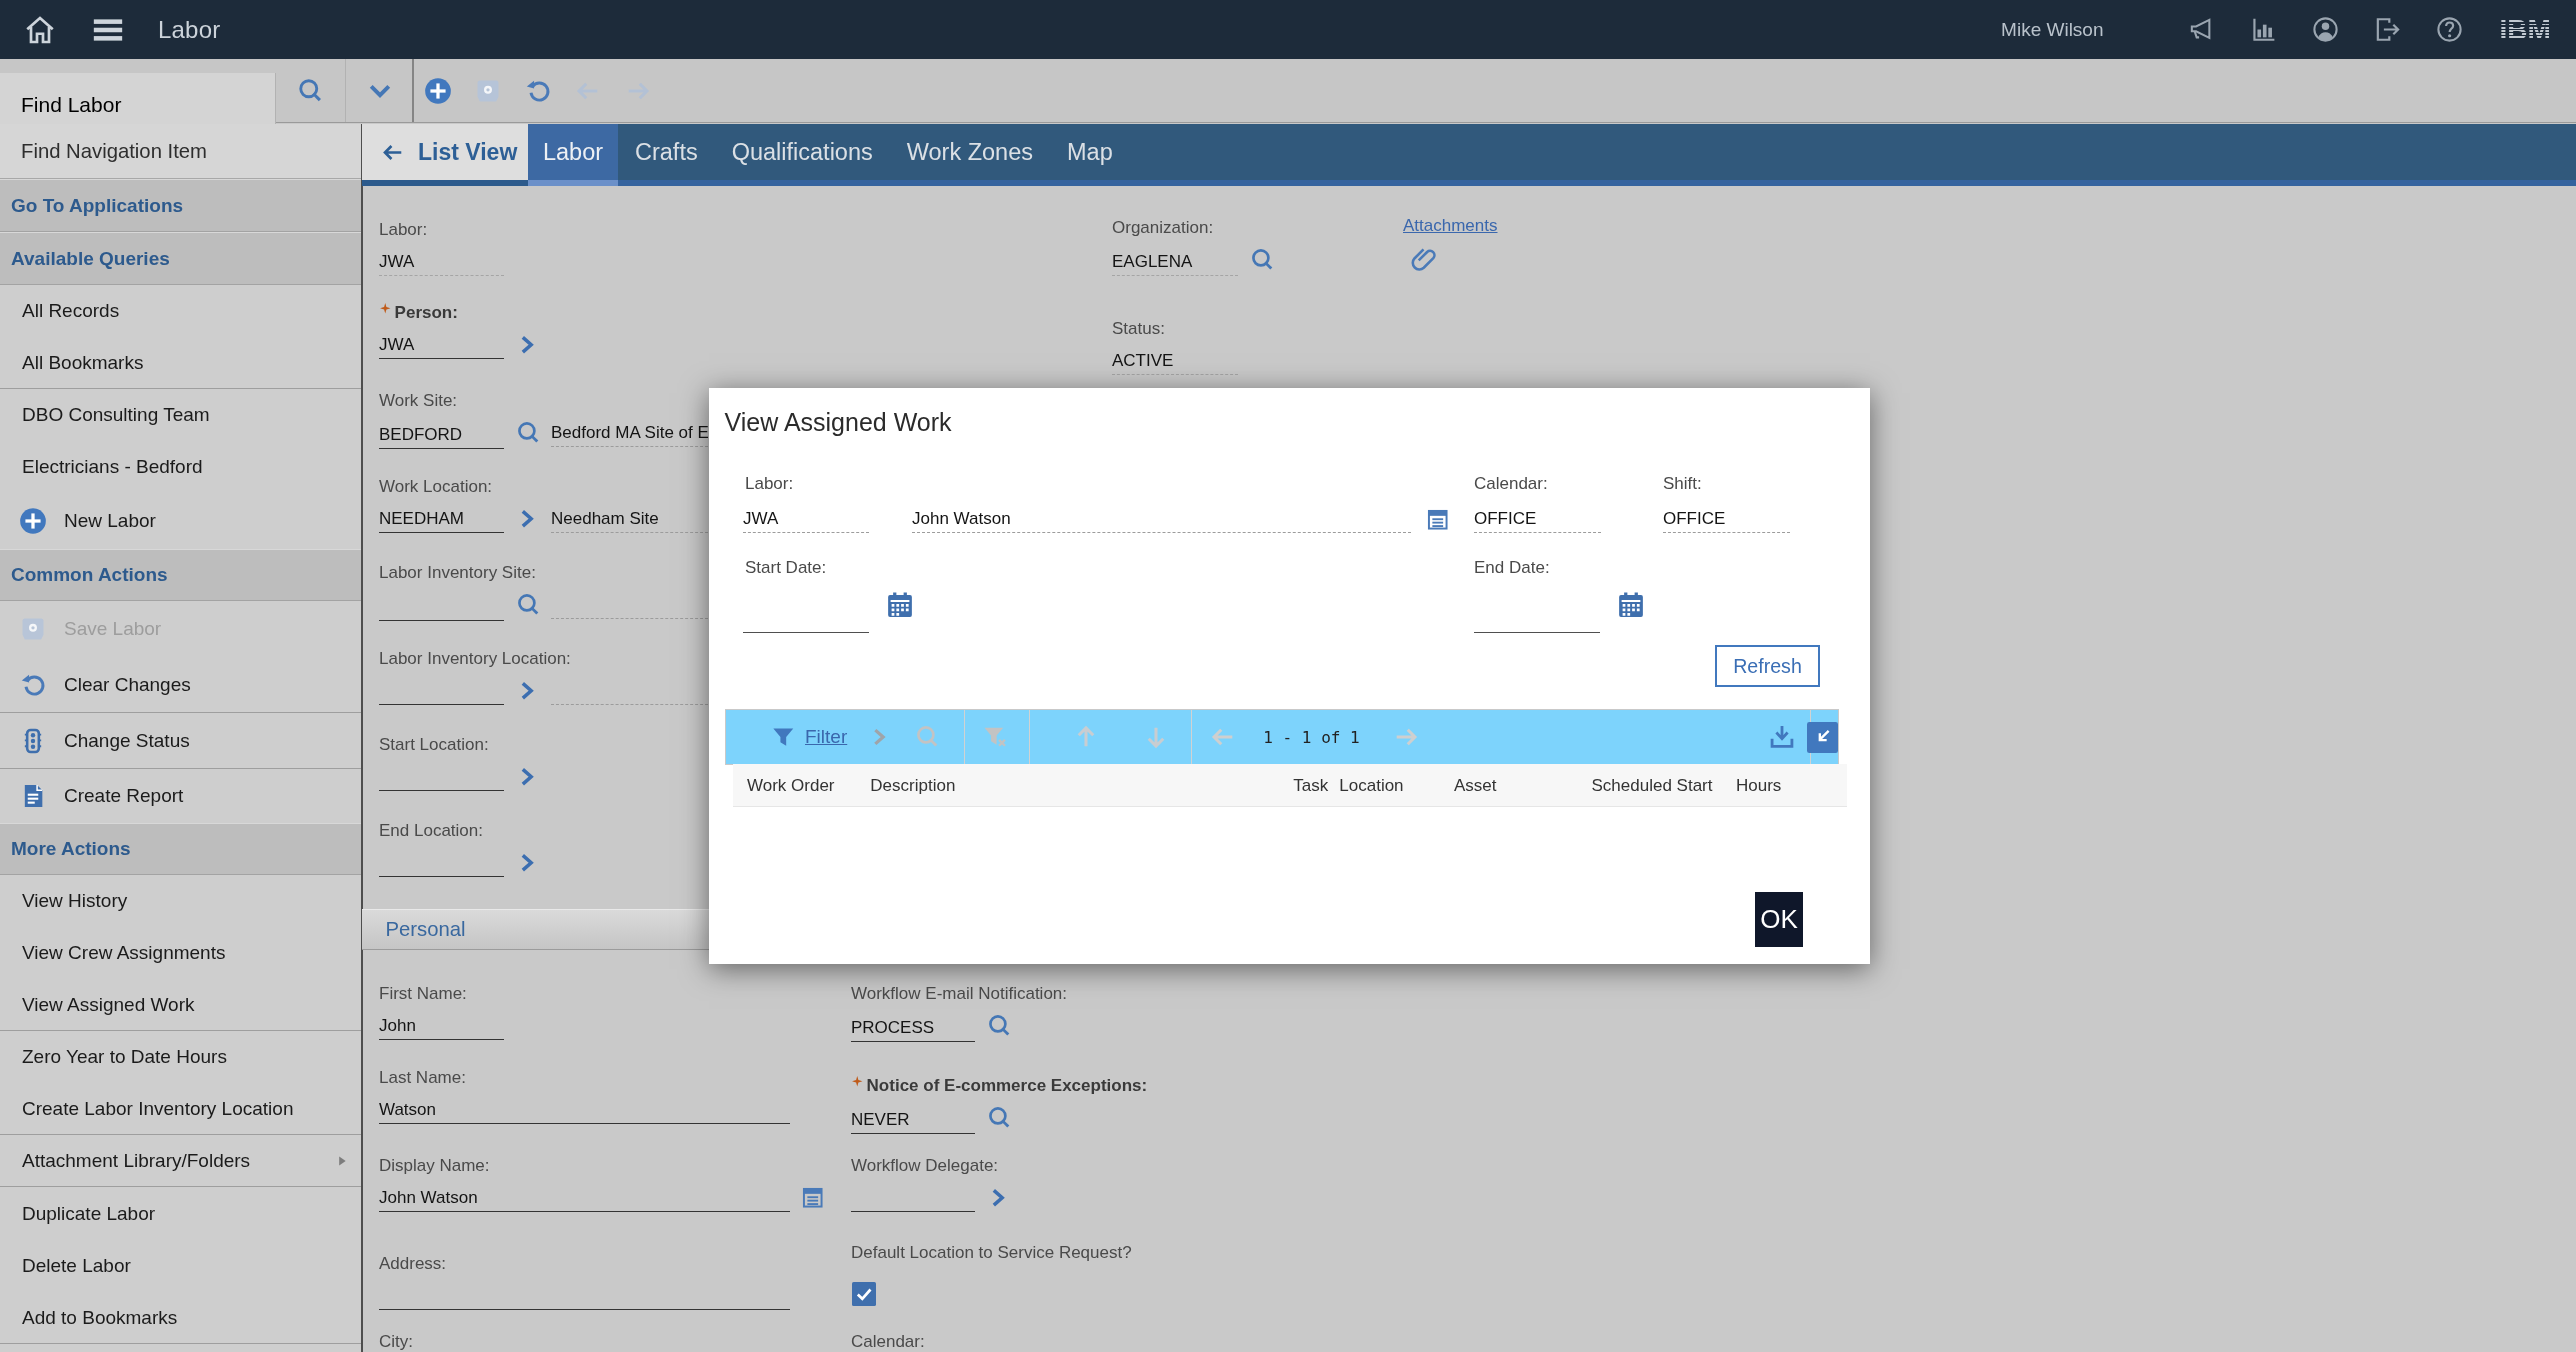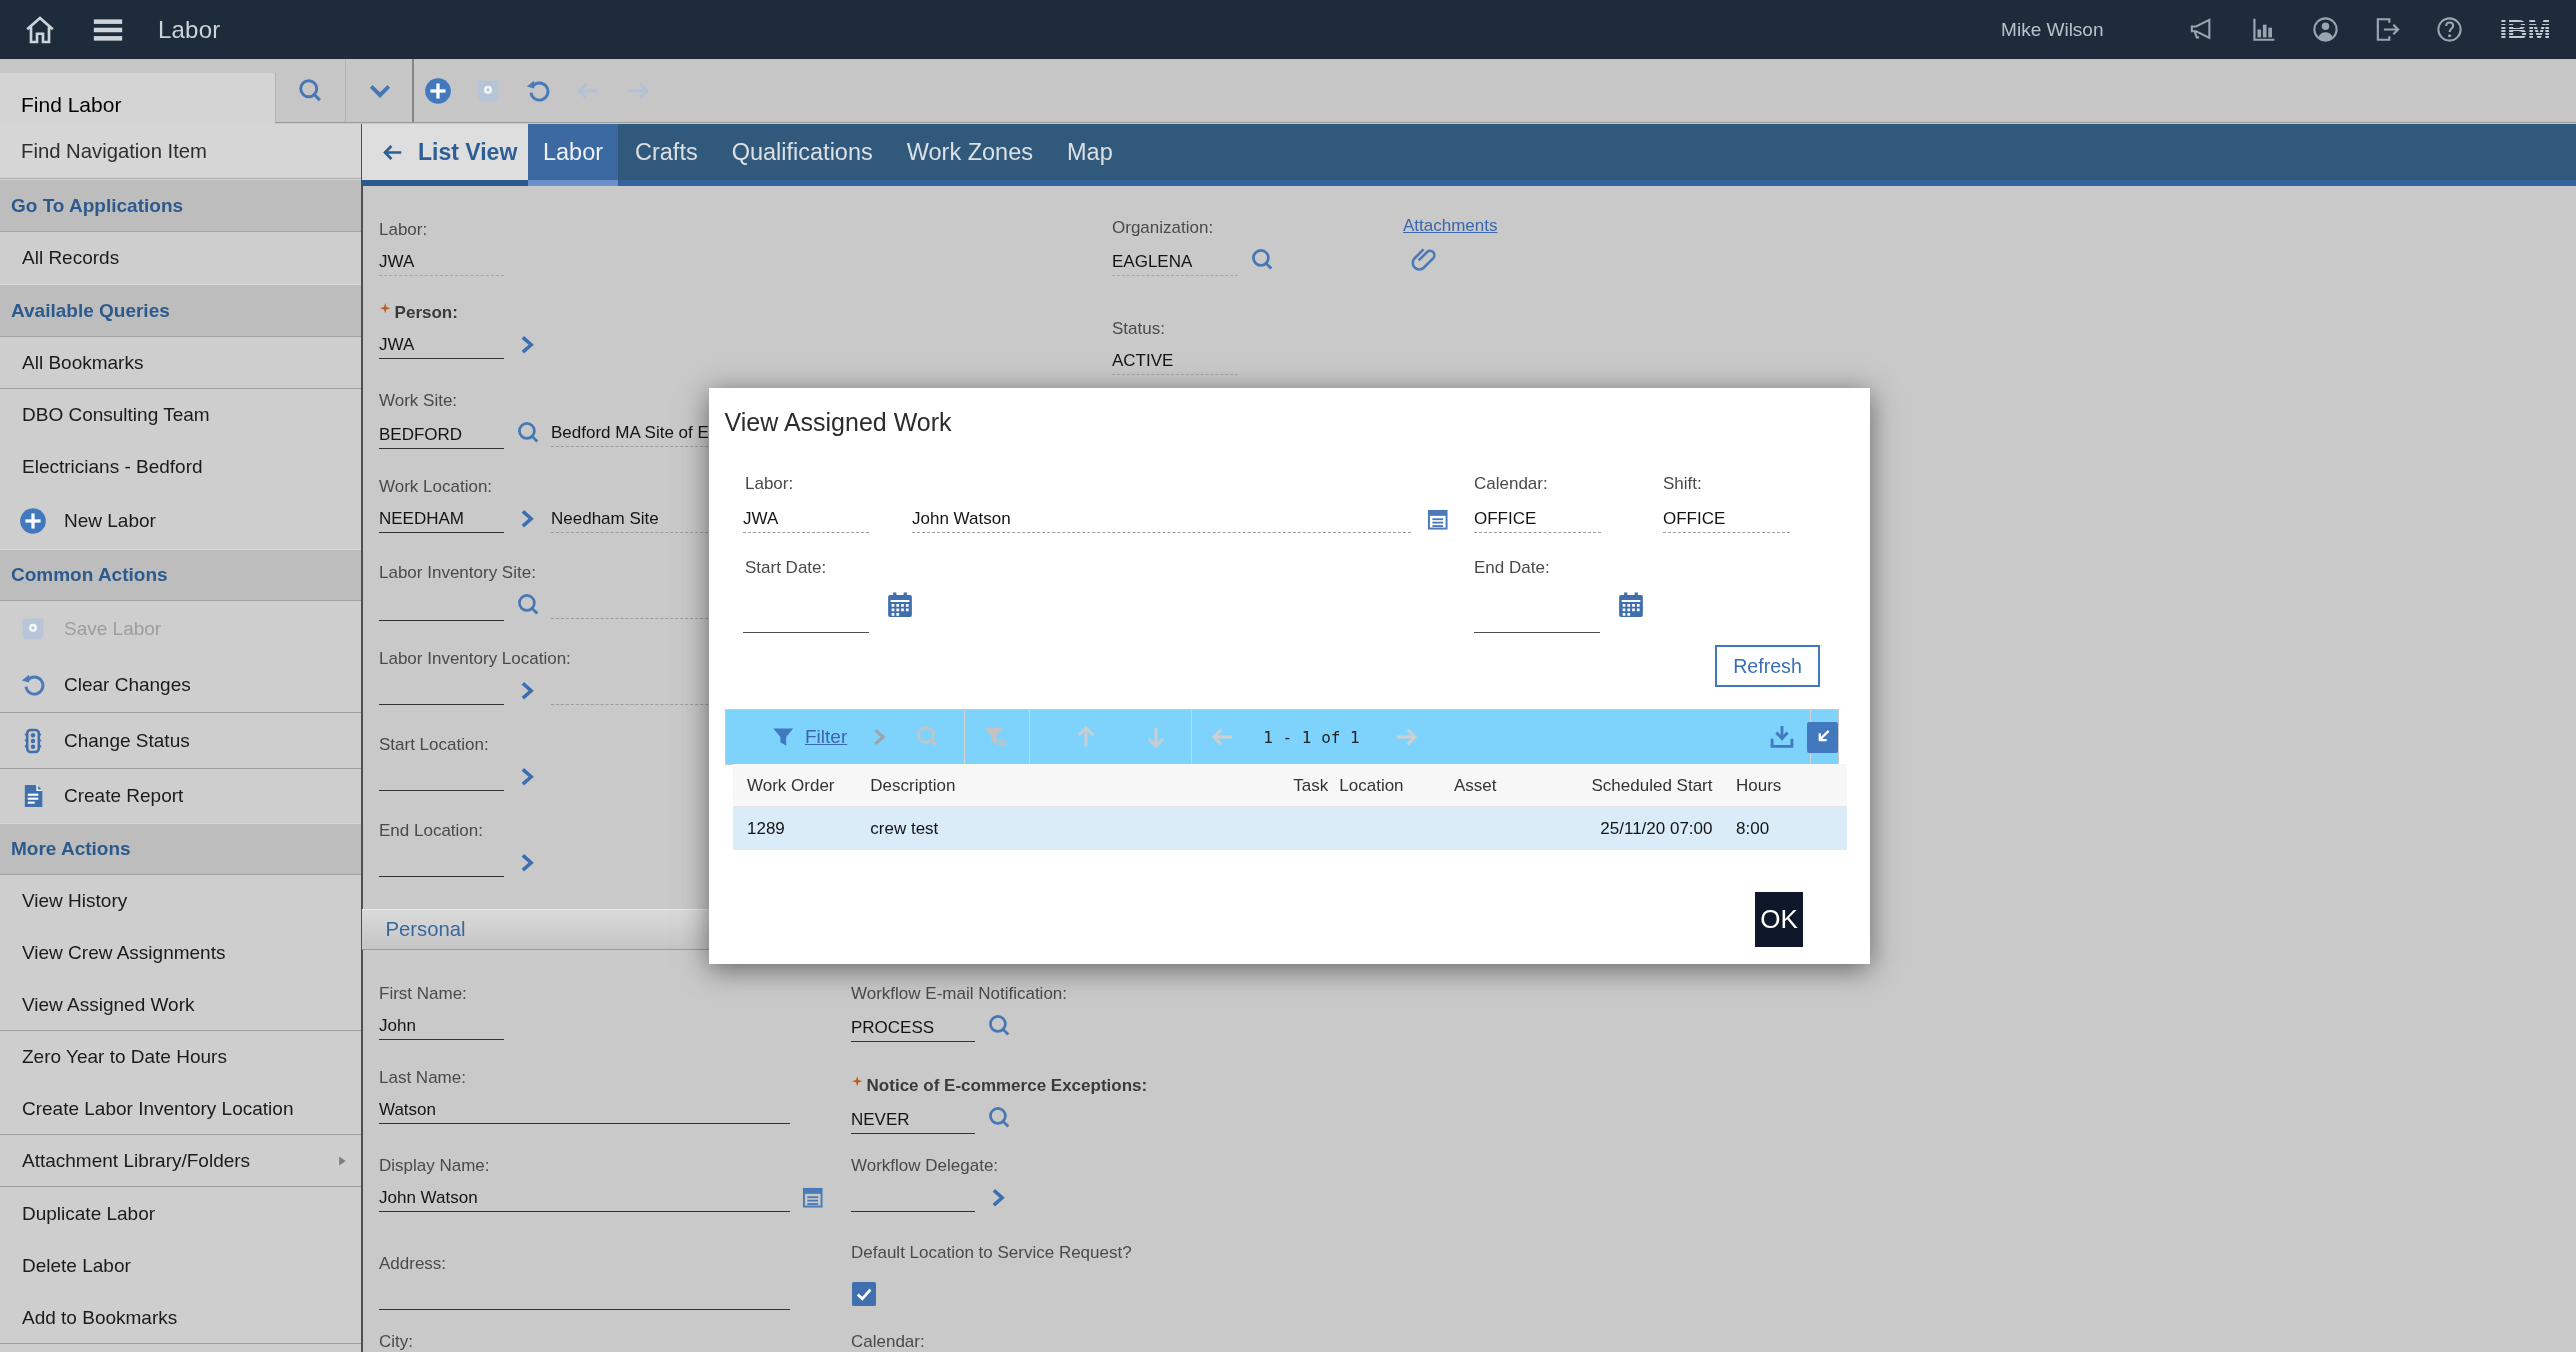--- a/index.html
+++ b/index.html
@@ -310,25 +310,25 @@
     </div>
   </div>
 
   <div class="sidebar">
     <div class="srow find" style="height:55px">
         <span>Find Navigation Item</span>
       </div>
     <div class="srow shead" style="height:53px">
         <span>Go To Applications</span>
       </div>
+    <div class="srow shead" style="height:53px">
+        <span>Available Queries</span>
+      </div>
     <div class="srow sitem" style="height:52px">
         <span>All Records</span>
-      </div>
-    <div class="srow shead" style="height:53px">
-        <span>Available Queries</span>
       </div>
     <div class="srow sitem sep" style="height:52px">
         <span>All Bookmarks</span>
       </div>
     <div class="srow sitem" style="height:52px">
         <span>DBO Consulting Team</span>
       </div>
     <div class="srow sitem" style="height:52px">
         <span>Electricians - Bedford</span>
       </div>
@@ -673,28 +673,19 @@
     <div class="dtable">
       <div class="drow head">
         <div class="dcell c0">Work Order</div>
         <div class="dcell c1">Description</div>
         <div class="dcell c2">Task</div>
         <div class="dcell c3">Location</div>
         <div class="dcell c4">Asset</div>
         <div class="dcell c5">Scheduled Start</div>
         <div class="dcell c6">Hours</div>
       </div>
-      <div class="drow data">
-        <div class="dcell c0">1289</div>
-        <div class="dcell c1">crew test</div>
-        <div class="dcell c2"></div>
-        <div class="dcell c3"></div>
-        <div class="dcell c4"></div>
-        <div class="dcell c5">25/11/20 07:00</div>
-        <div class="dcell c6">8:00</div>
-      </div>
     </div>
 
     <div class="ok-btn">OK</div>
   </div>
 
 </div>
 
 
 </body></html>

